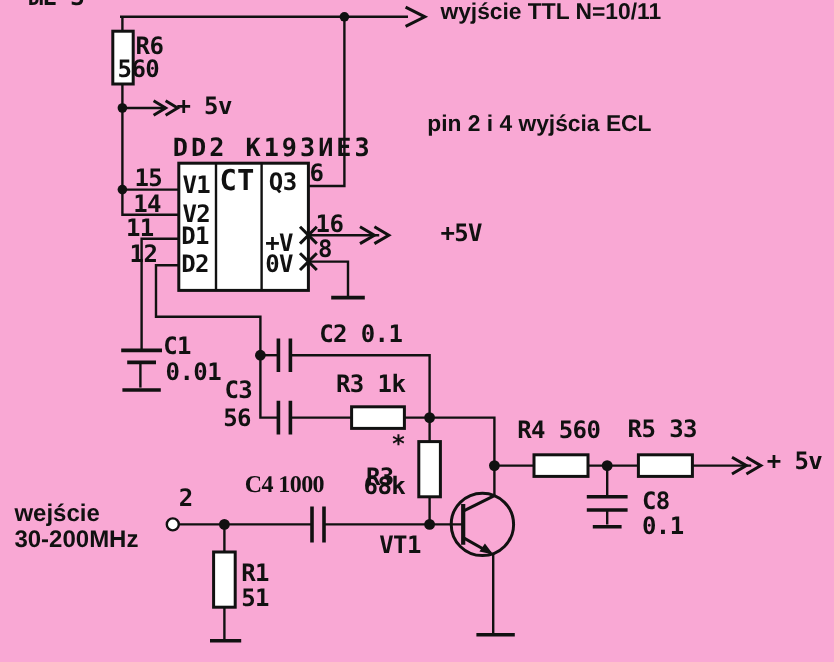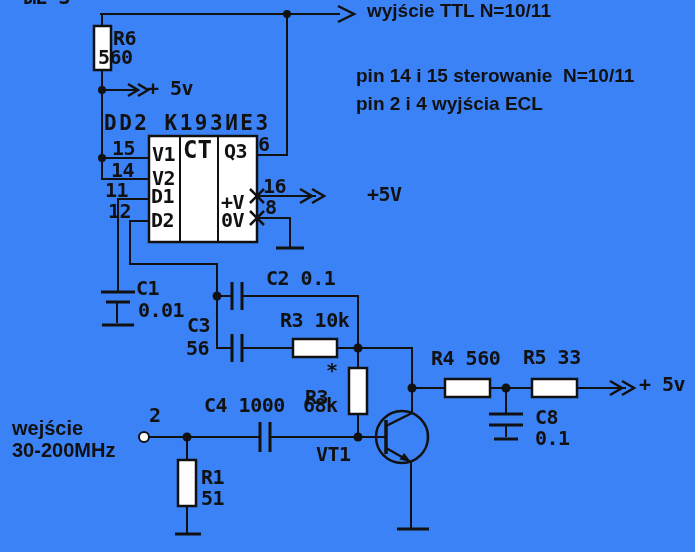--- a/index.html
+++ b/index.html
@@ -1,26 +1,26 @@
 <!DOCTYPE html>
 <html><head>
 <meta charset="utf-8">
 <style>
   html,body{margin:0;padding:0;background:#fff;}
   #canvas{
     position:relative;
     width:695px;height:552px;
-    background:#3b82f6;
+    background:#f9a8d4;
     overflow:hidden;
     font-family:"DejaVu Sans Mono", monospace;
   }
   .lbl{position:absolute;white-space:pre;color:#111;line-height:1;}
   .sch{font:bold 20px "DejaVu Sans Mono", monospace;letter-spacing:-0.5px;color:#111;}
   .sch-lg{font:bold 24px "DejaVu Sans Mono", monospace;color:#111;}
-  .ic-title{font:bold 21px "DejaVu Sans Mono", monospace;letter-spacing:2.5px;color:#111;}
+  .ic-title{font:bold 21px "DejaVu Sans Mono", monospace;letter-spacing:2.5px;color:#111;margin-left:40px;}
   .ann{font:bold 19px "Liberation Sans", sans-serif;color:#111;}
   .ann-lg{font:bold 20px "Liberation Sans", sans-serif;color:#111;}
   svg{position:absolute;left:0;top:0;}
 </style>
 </head>
 <body>
 
 <div id="canvas">
 
   <svg width="695" height="552" viewBox="0 0 695 552">
@@ -141,21 +141,20 @@
       <circle cx="187" cy="437" r="4.5"></circle>
       <circle cx="506" cy="388" r="4.5"></circle>
     </g>
 
     <circle cx="144" cy="437" r="5" fill="#fff" stroke="#111" stroke-width="2"></circle>
   </svg>
 
   <div class="lbl sch" style="left:24px;top:-15px;">ЫЕ 3</div>
 
   <div class="lbl ann" style="left:367px;top:0px;">wyjście TTL N=10/11</div>
-  <div class="lbl ann" style="left:356px;top:65px;">pin 14 i 15 sterowanie  N=10/11</div>
   <div class="lbl ann" style="left:356px;top:93px;">pin 2 i 4 wyjścia ECL</div>
   <div class="lbl ann-lg" style="left:12px;top:417px;">wejście</div>
   <div class="lbl ann-lg" style="left:12px;top:439px;">30-200MHz</div>
 
   <div class="lbl sch" style="left:113px;top:26px;">R6</div>
   <div class="lbl sch" style="left:98px;top:45px;">560</div>
   <div class="lbl sch" style="left:147px;top:76px;">+ 5v</div>
 
   <div class="lbl ic-title" style="left:104px;top:111px;">DD2 K193ИЕ3</div>
   <div class="lbl sch" style="left:112px;top:136px;">15</div>
@@ -173,29 +172,29 @@
   <div class="lbl sch" style="left:221px;top:190px;">+V</div>
   <div class="lbl sch" style="left:221px;top:208px;">0V</div>
   <div class="lbl sch" style="left:265px;top:195px;">8</div>
   <div class="lbl sch" style="left:331px;top:182px;margin-left:36px;">+5V</div>
 
   <div class="lbl sch" style="left:136px;top:276px;">C1</div>
   <div class="lbl sch" style="left:138px;top:298px;">0.01</div>
   <div class="lbl sch" style="left:266px;top:266px;">C2 0.1</div>
   <div class="lbl sch" style="left:187px;top:313px;">C3</div>
   <div class="lbl sch" style="left:186px;top:336px;">56</div>
-  <div class="lbl sch" style="left:280px;top:308px;">R3 10k</div>
+  <div class="lbl sch" style="left:280px;top:308px;">R3 1k</div>
   <div class="lbl sch" style="left:305px;top:385px;">R3</div>
   <div class="lbl sch" style="left:326px;top:358px;">*</div>
   <div class="lbl sch" style="left:303px;top:393px;">68k</div>
   <div class="lbl sch" style="left:431px;top:346px;">R4 560</div>
   <div class="lbl sch" style="left:523px;top:345px;">R5 33</div>
   <div class="lbl sch" style="left:639px;top:372px;">+ 5v</div>
   <div class="lbl sch" style="left:535px;top:405px;">C8</div>
   <div class="lbl sch" style="left:535px;top:426px;">0.1</div>
 
-  <div class="lbl sch" style="left:204px;top:393px;">C4 1000</div>
+  <div class="lbl sch" style="left:204px;top:393px;font-family:Liberation Serif, serif;">C4 1000</div>
   <div class="lbl sch" style="left:149px;top:403px;">2</div>
   <div class="lbl sch" style="left:201px;top:465px;">R1</div>
   <div class="lbl sch" style="left:201px;top:486px;">51</div>
   <div class="lbl sch" style="left:316px;top:442px;">VT1</div>
 
 </div>
 
 </body></html>

